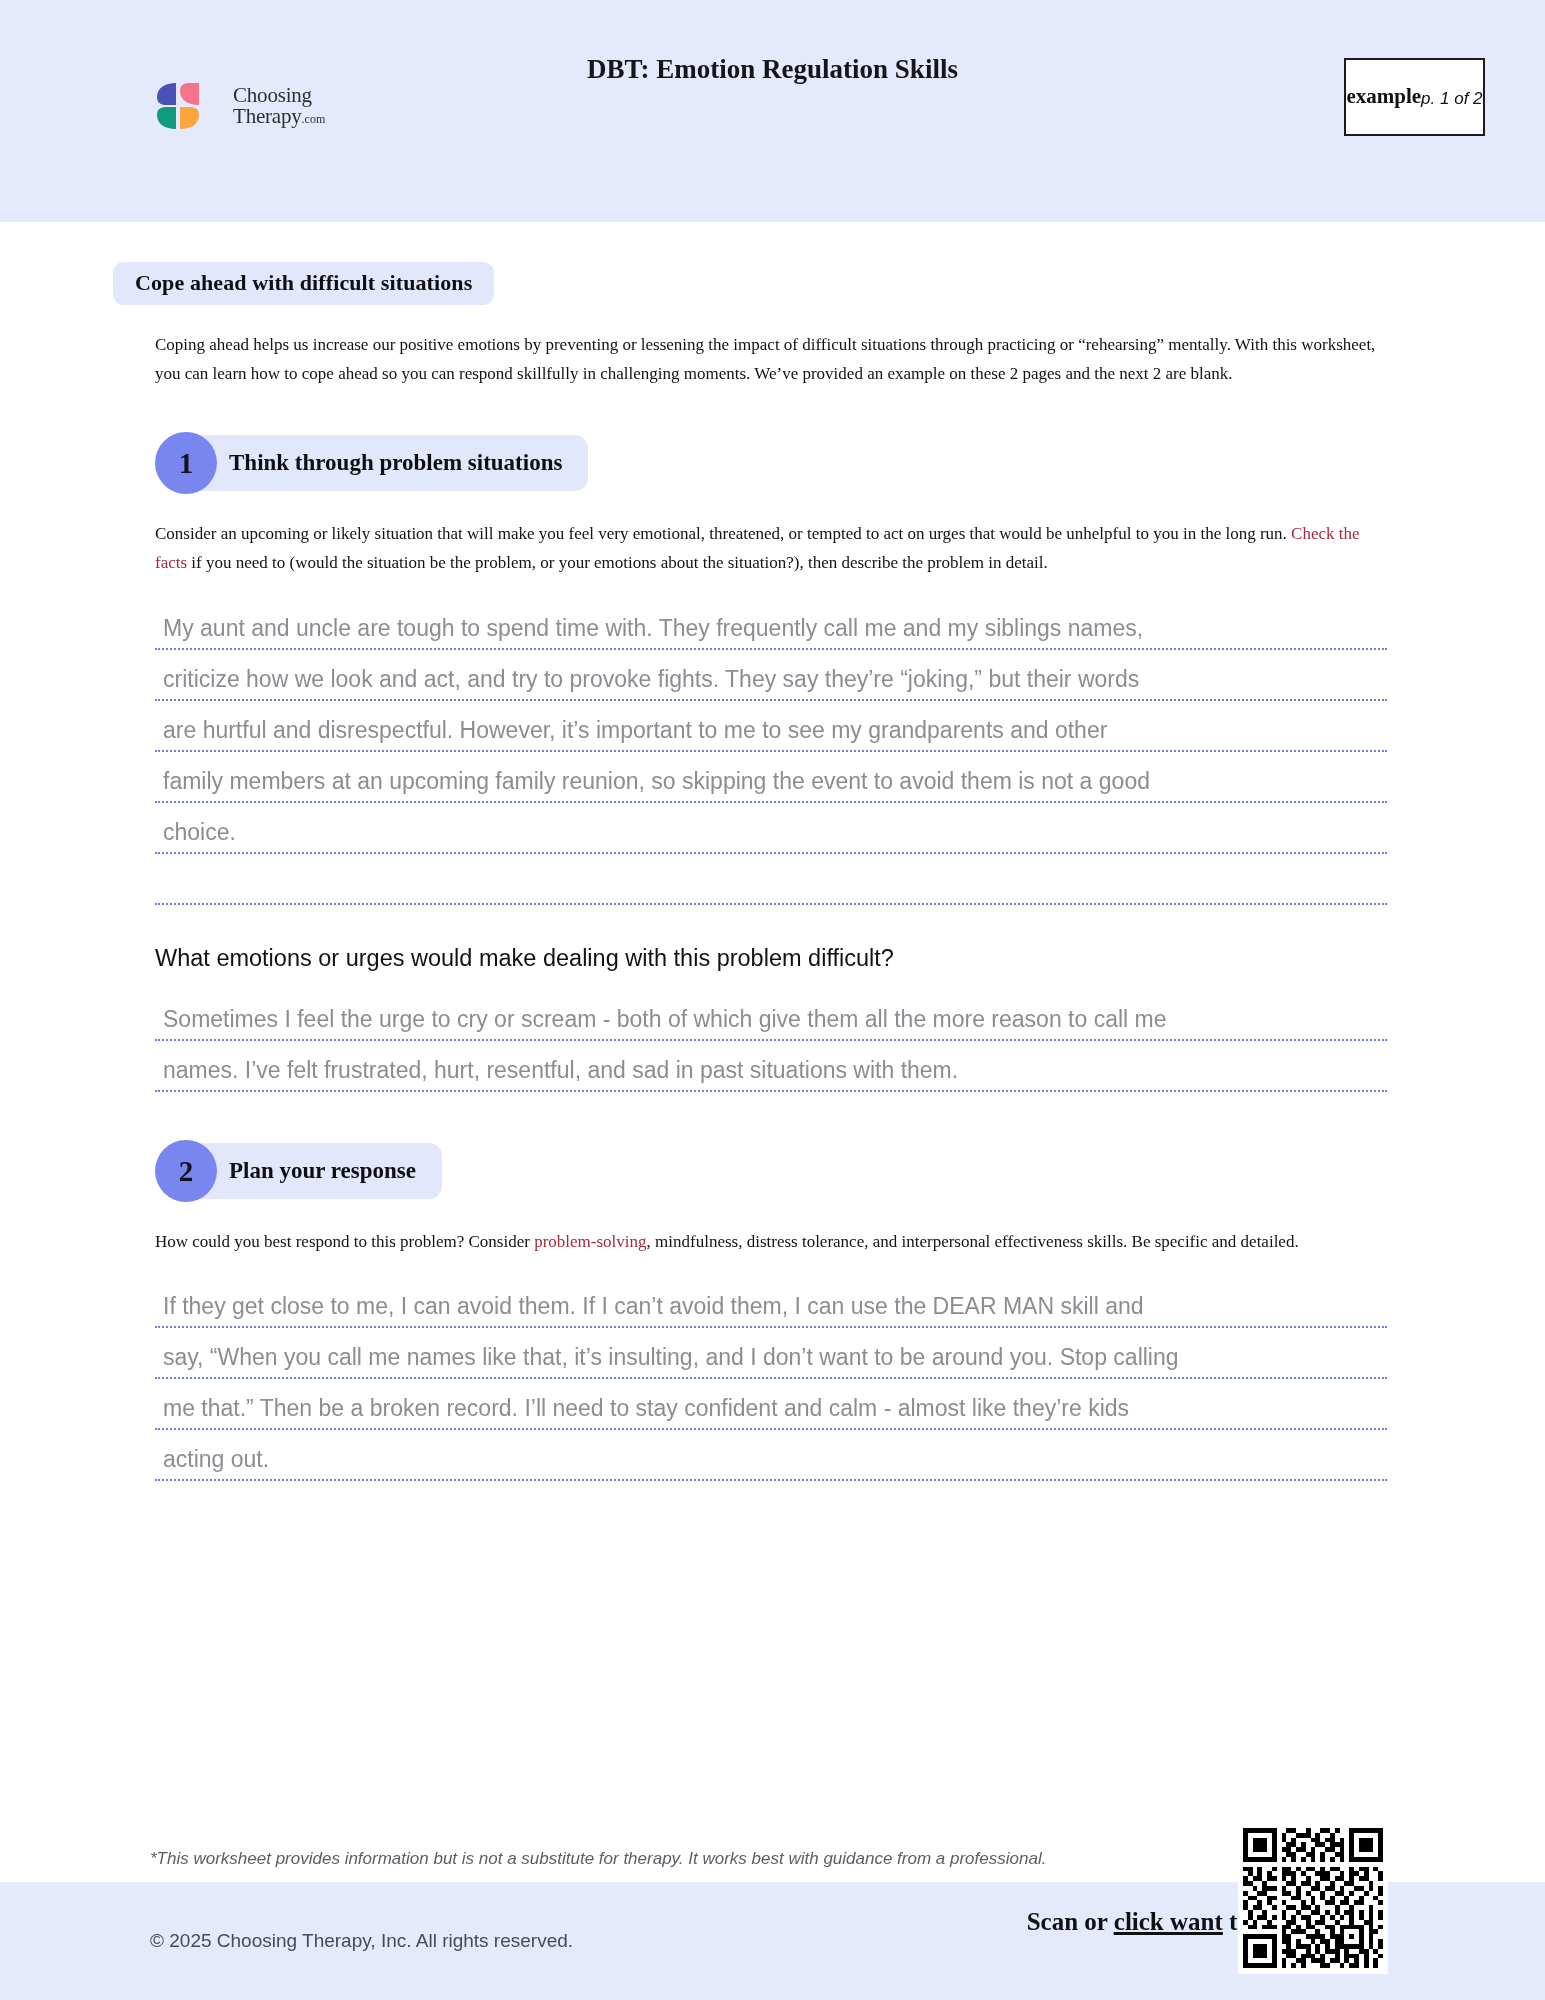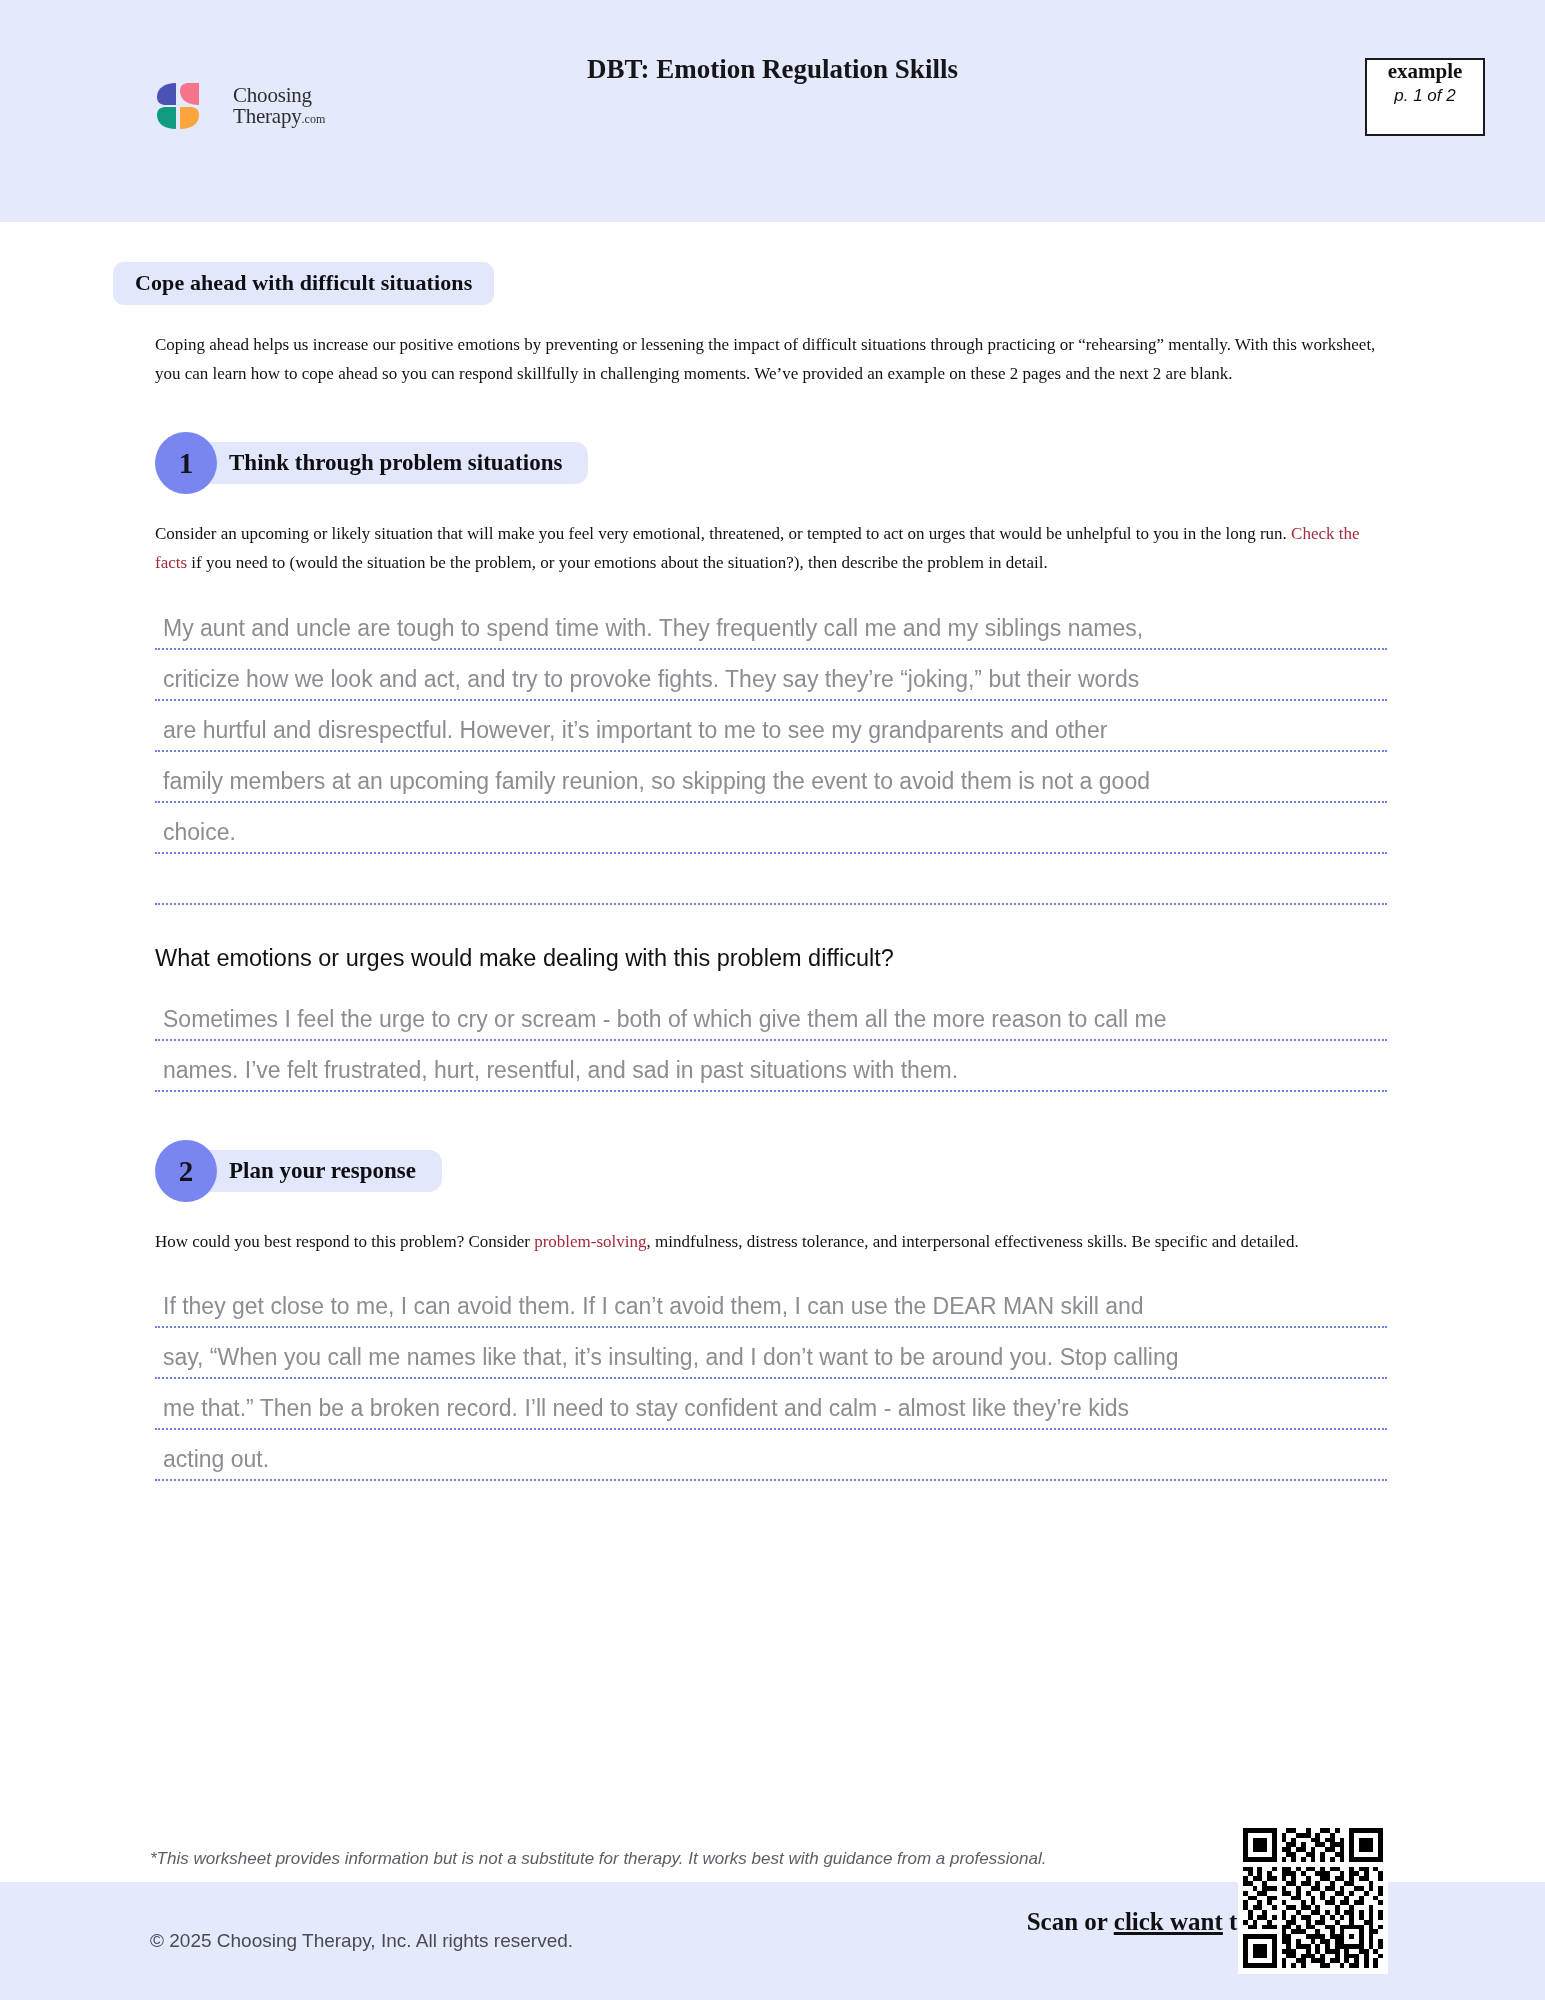--- a/index.html
+++ b/index.html
@@ -38,23 +38,23 @@
     font-weight:700; font-size:52px; color:#16161a; letter-spacing:0px;
     line-height:1.08;
   }
   .doc-subtitle {
     font-family:"Liberation Serif", serif;
     font-weight:700; font-size:27px; color:#16161a; margin-top:8px;
   }
 
   .example-box {
     position:absolute; right:60px; top:58px;
-    width:120px; height:78px; background:#ffffff;
+    width:141px; height:78px; background:#ffffff;
     border:2.5px solid #1b1b1f;
-    display:flex; flex-direction:column; align-items:center; justify-content:flex-start;
+    display:flex; flex-direction:row; align-items:center; justify-content:center;
   }
   .example-box .ex-title {
     font-family:"Liberation Serif", serif; font-weight:700;
     font-size:21px; color:#111114; line-height:1.1;
   }
   .example-box .ex-sub {
     font-family:"Liberation Sans", sans-serif; font-style:italic;
     font-size:17px; color:#111114; margin-top:3px;
   }
 
@@ -77,21 +77,21 @@
     width:62px; height:62px; border-radius:50%;
     background:#7a86ef;
     display:flex; align-items:center; justify-content:center;
     font-family:"Liberation Serif", serif; font-weight:700;
     font-size:29px; color:#13131a;
     position:relative; z-index:2; flex:0 0 auto;
   }
   .step-pill {
     background:#e2e7fb;
     border-radius:13px;
-    height:42px; display:flex; align-items:center;
+    height:56px; display:flex; align-items:center;
     padding:0 26px 0 58px;
     margin-left:-46px;
     font-family:"Liberation Serif", serif;
     font-weight:700; font-size:23px; color:#0f0f13;
     position:relative; z-index:1;
   }
 
   .para {
     margin-left:155px; width:1235px;
     font-family:Liberation Serif, serif;

